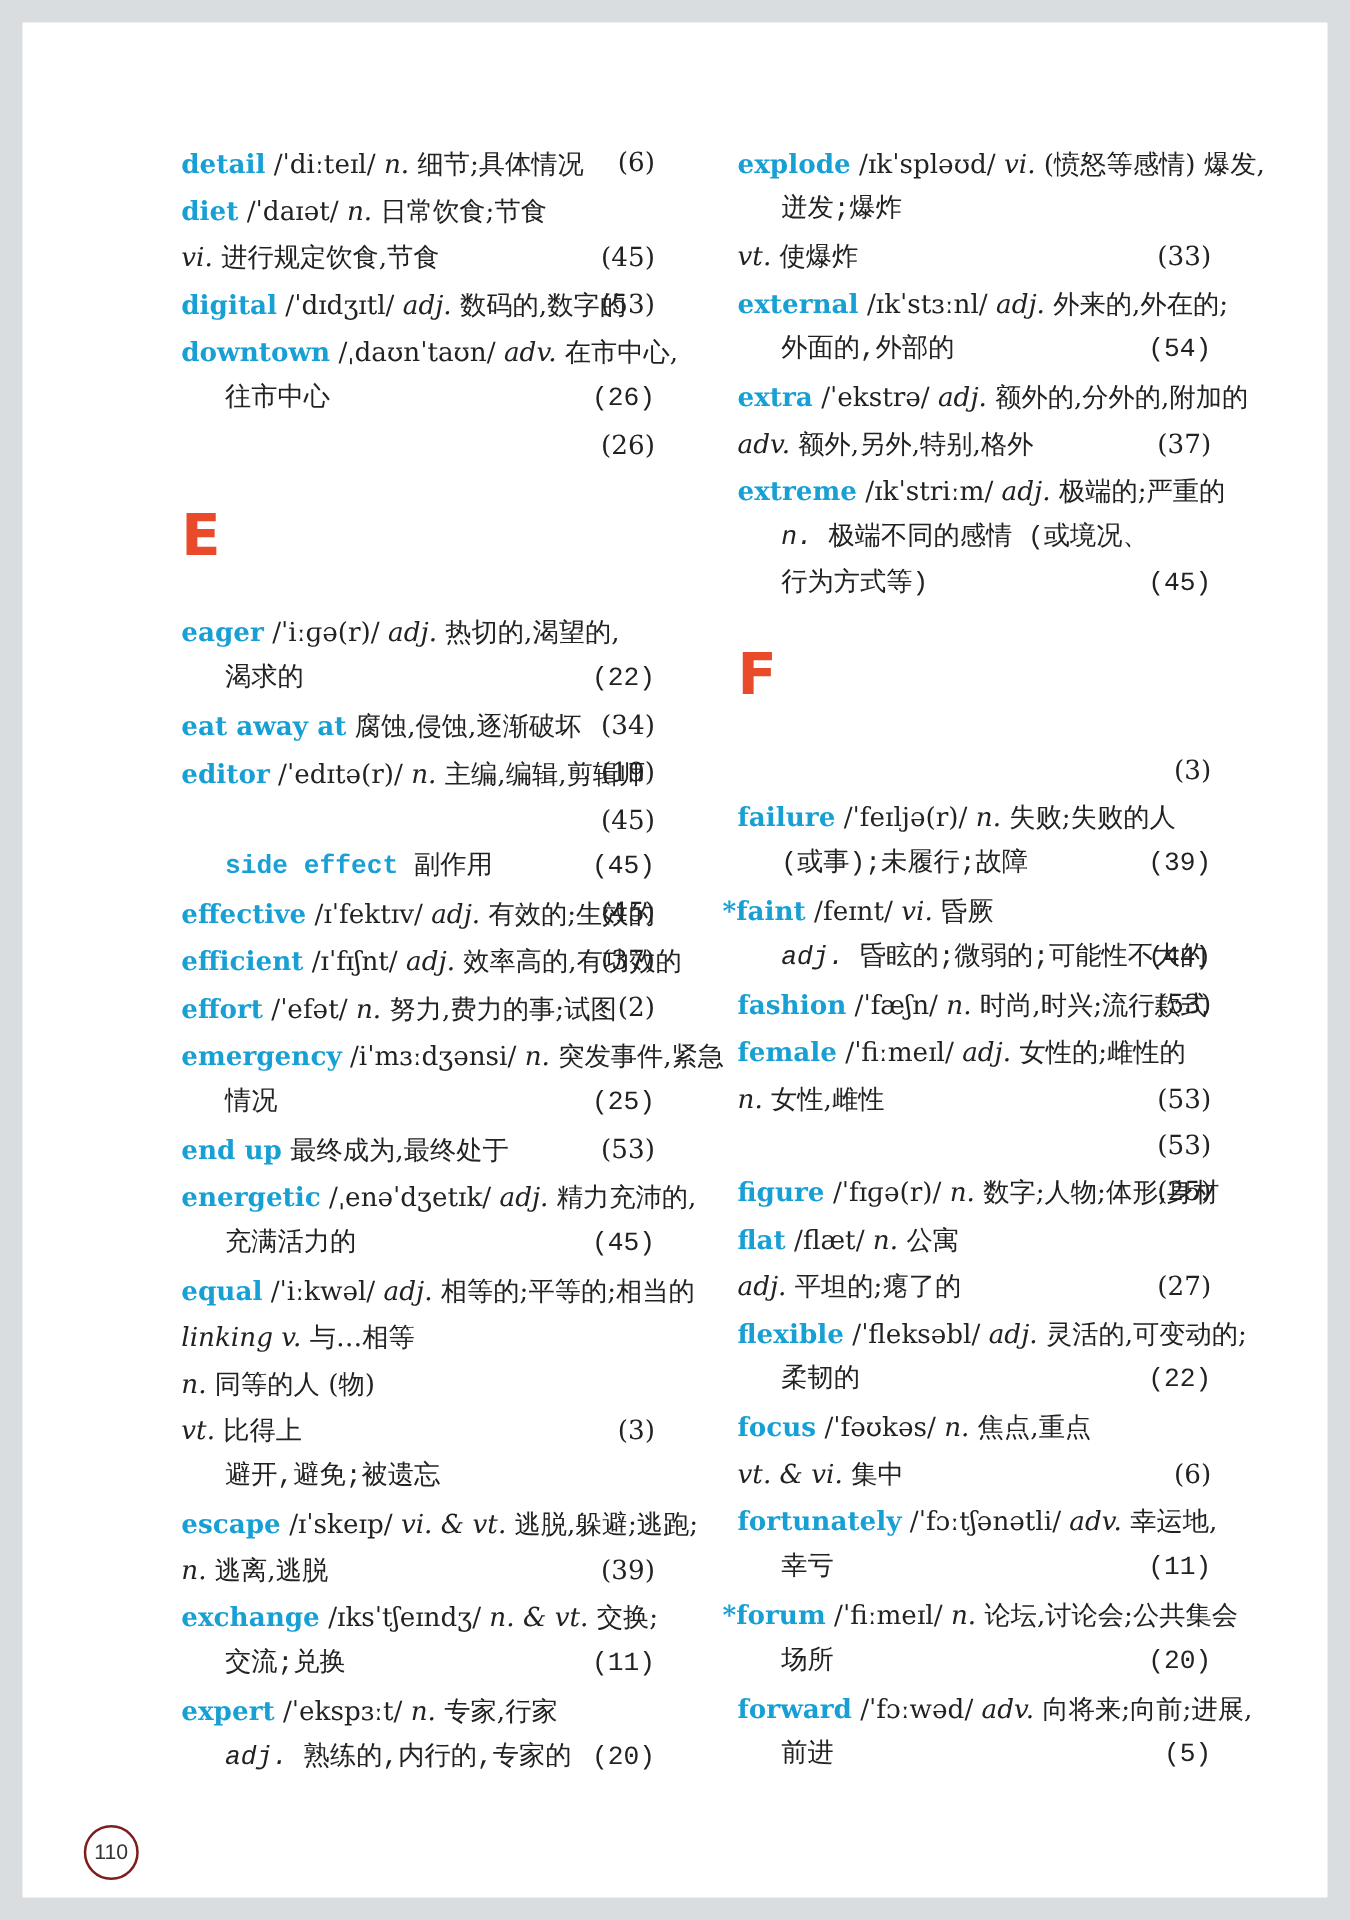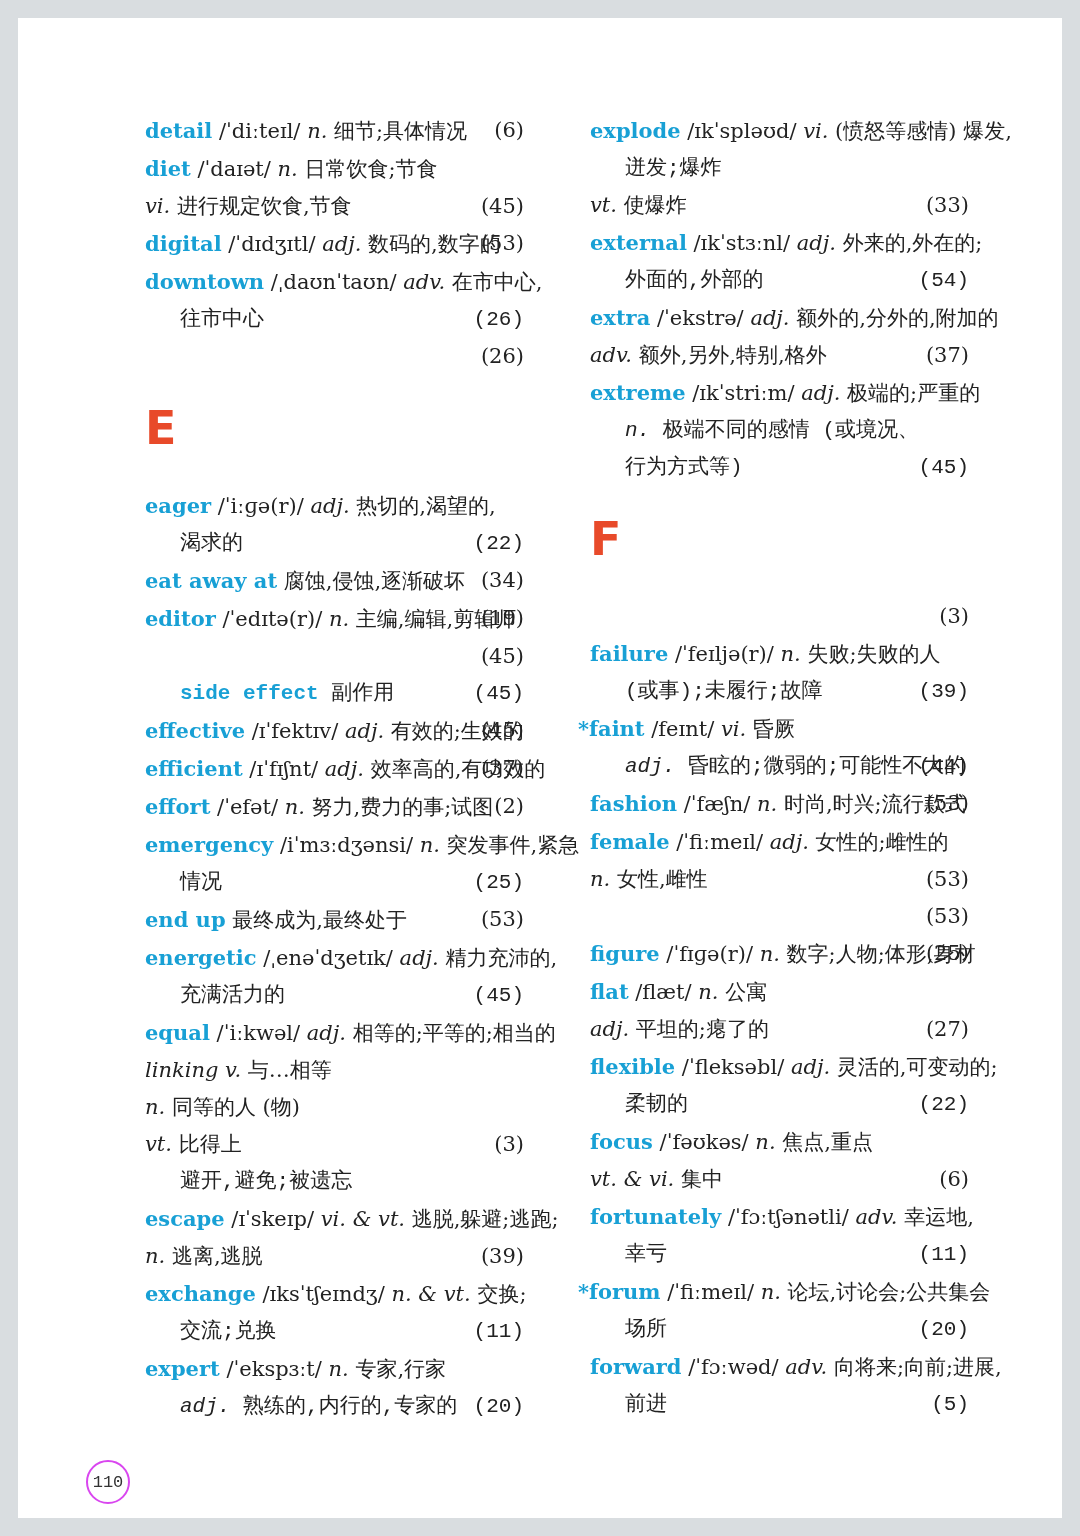--- a/index.html
+++ b/index.html
@@ -33,26 +33,26 @@
   .seg-star{font-weight:bold;color:var(--hw);margin-left:-12px;}
   .seg-pos{font-style:italic;}
   .seg-ph{font-family:"DejaVu Serif",serif;}
   .section{
     font-family:"DejaVu Sans","Liberation Sans",sans-serif;
     font-weight:bold;color:var(--sec);
     font-size:46px;line-height:58px;
     margin:24px 0 30px 0;
   }
   .badge{
-    position:absolute;left:68px;bottom:14px;
+    position:absolute;left:49px;bottom:14px;
     width:40px;height:40px;
-    border:2px solid #d946ef;border-radius:50%;
+    border:2px solid #7f1d1d;border-radius:50%;
     display:flex;align-items:center;justify-content:center;
     font-size:17px;color:#333;
-    font-family:Liberation Mono, monospace;
+    font-family:Liberation Sans, sans-serif;
   }
 </style>
 </head>
 <body>
 
 <div class="frame">
   <div class="sheet">
     <div class="content" id="columns">
         <div class="col">
           <div class="entry">

